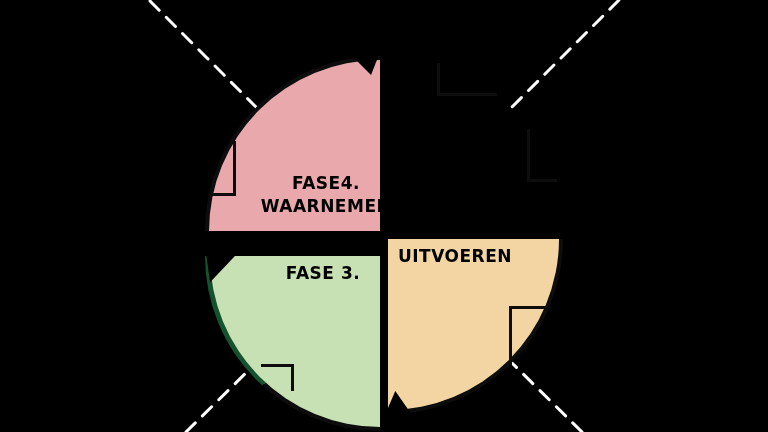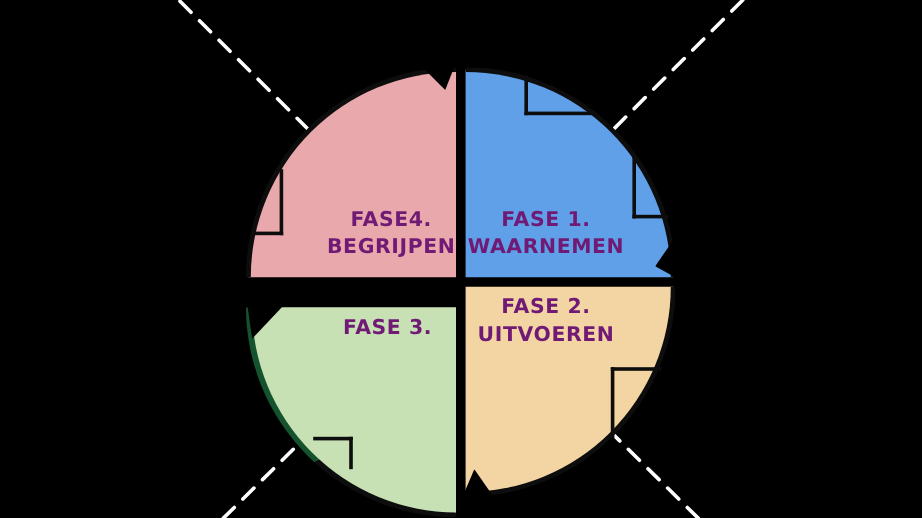--- a/index.html
+++ b/index.html
@@ -32,21 +32,21 @@
           border-bottom-right-radius: 100%; }
 
   .label {
     position: absolute;
     width: 160px;
     text-align: center;
     font-weight: 700;
     font-size: 17px;
     line-height: 23px;
     letter-spacing: 0.5px;
-    color: #701a75;
+    color: #000000;
     white-space: nowrap;
     z-index: 4;
   }
   .lbl-tl { left: 37px;  bottom: 13px; }
   .lbl-tr { left: -13px; bottom: 13px; }
   .lbl-bl { left: 33px;  top: 6px; }
   .lbl-br { left: -13px; top: 6px; }
 
   
   .notch { position: absolute; background: #000; z-index: 3; }
@@ -80,40 +80,33 @@
   <svg class="dashes" width="768" height="432" viewBox="0 0 768 432">
     <line x1="150" y1="1" x2="257" y2="108" stroke="#ffffff" stroke-width="3" stroke-dasharray="13 10" stroke-linecap="round"></line>
     <line x1="619" y1="0" x2="511" y2="108" stroke="#ffffff" stroke-width="3" stroke-dasharray="13 10" stroke-linecap="round"></line>
     <line x1="186" y1="432" x2="257" y2="362" stroke="#ffffff" stroke-width="3" stroke-dasharray="13 10" stroke-linecap="round"></line>
     <line x1="582" y1="432" x2="511" y2="362" stroke="#ffffff" stroke-width="3" stroke-dasharray="13 10" stroke-linecap="round"></line>
   </svg>
 
   <div class="quad q-tl" style="background-color: rgb(232, 168, 172);">
     <div class="label lbl-tl">
       <div>FASE4.</div>
-      <div>BEGRIJPEN</div>
+      <div>WAARNEMEN</div>
     </div>
   </div>
 
-  <div class="quad q-tr" style="background-color: rgb(95, 160, 232);">
-    <div class="label lbl-tr">
-      <div>FASE 1.</div>
-      <div>WAARNEMEN</div>
-    </div>
-  </div>
 
   <div class="quad q-bl" style="background-color: rgb(199, 224, 180);">
     <div class="label lbl-bl">
       <div>FASE 3.</div>
     </div>
   </div>
 
   <div class="quad q-br" style="background-color: rgb(242, 213, 162);">
     <div class="label lbl-br">
-      <div>FASE 2.</div>
       <div>UITVOEREN</div>
     </div>
   </div>
 
   <div class="notch notch-pink"></div>
   <div class="notch notch-blue"></div>
   <div class="notch notch-tan"></div>
   <div class="notch notch-green"></div>
 
   <div class="mark mark-blue-top"></div>

